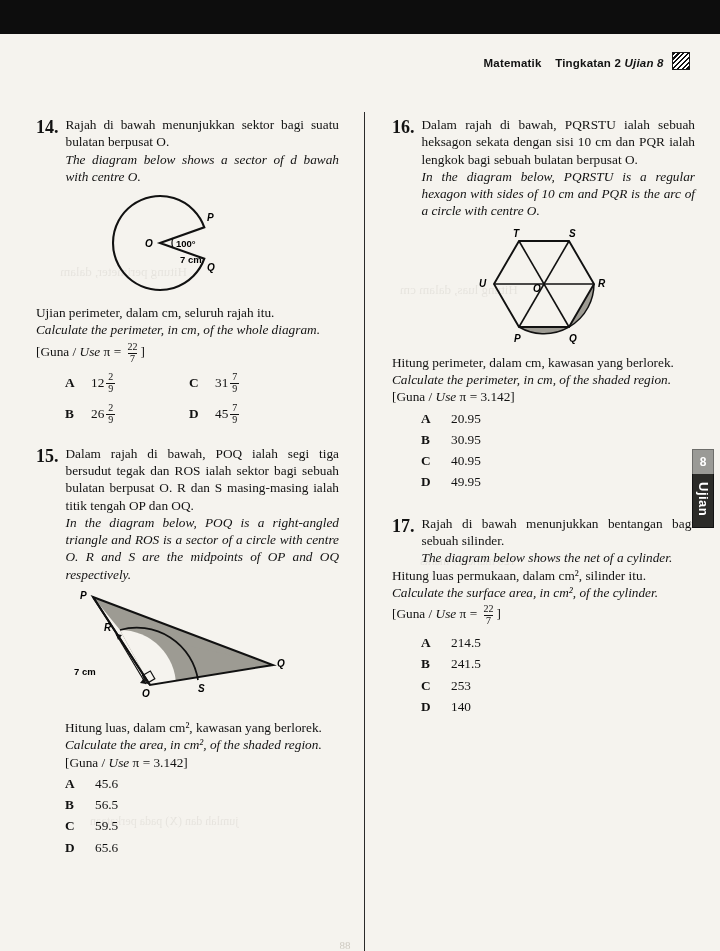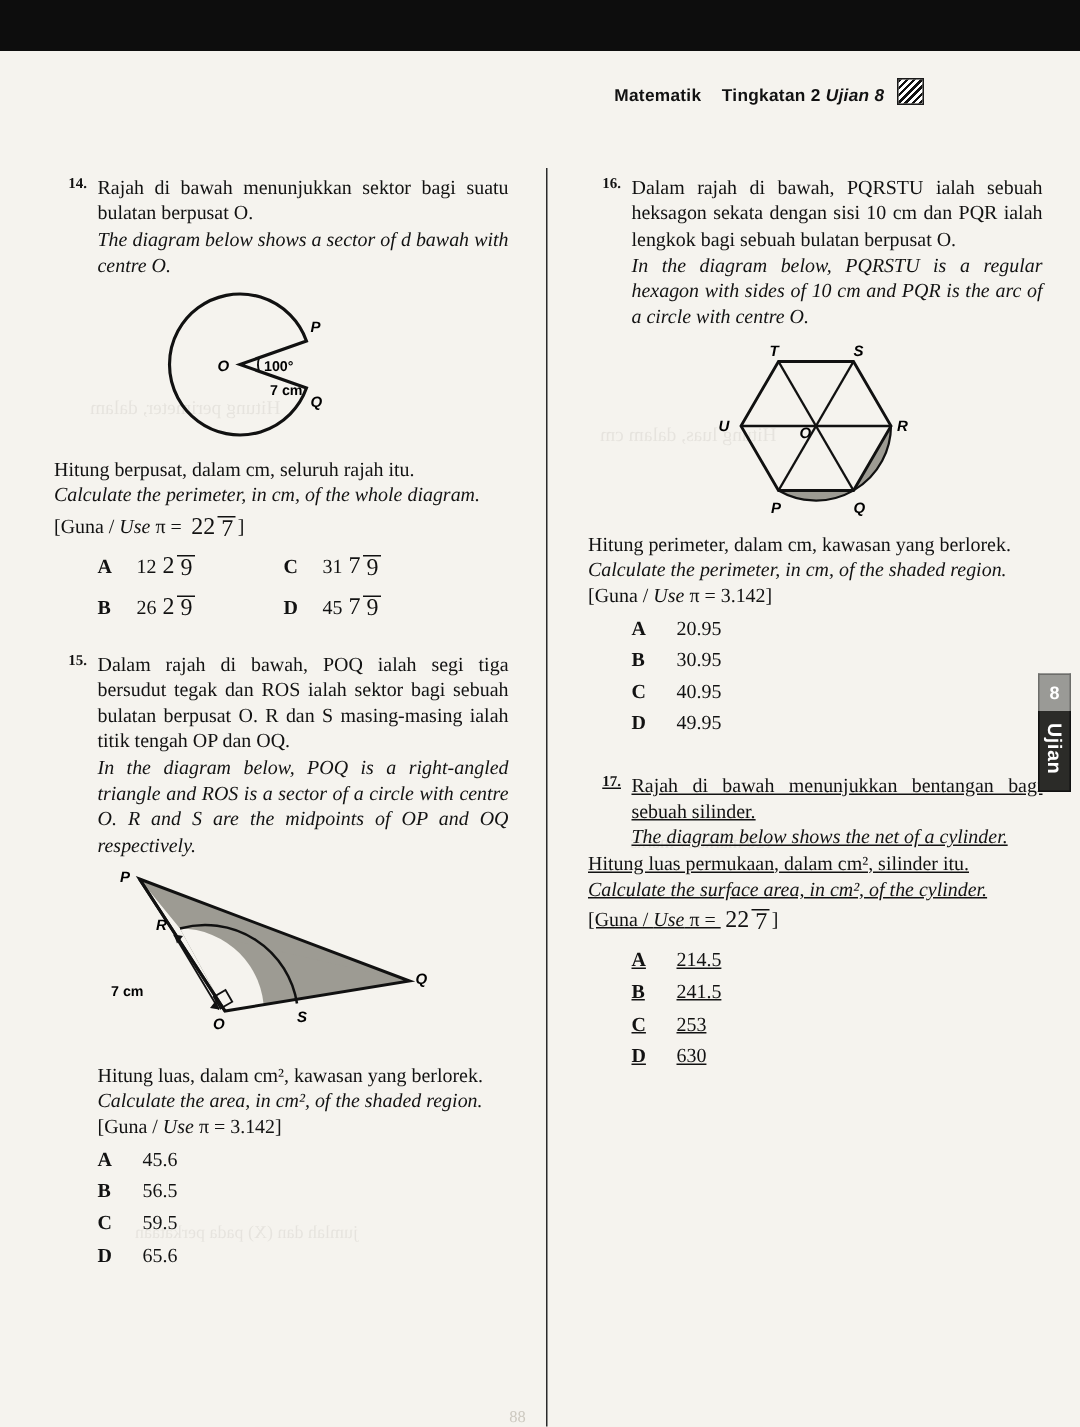--- a/index.html
+++ b/index.html
@@ -24,21 +24,21 @@
     position:absolute;left:0;top:34px;width:720px;height:917px;
     background:#f5f3ee;
   }
   
   .bleed{
     position:absolute;opacity:.10;color:#6a6358;
     font-family:"Liberation Serif",serif;pointer-events:none;
     transform:scaleX(-1);white-space:nowrap;
   }
   .header{
-    position:absolute;left:0;top:18px;width:616px;
+    position:absolute;left:0;top:18px;width:690px;
     text-align:right;
     font-family:"Liberation Sans", sans-serif;
     font-size:11.5px;font-weight:bold;
     letter-spacing:.2px;
   }
   .header .it{font-style:italic;font-weight:bold;}
   .hdr-icon{
     display:inline-block;vertical-align:-3px;margin-left:5px;
     width:16px;height:16px;border:1px solid #1a1a1a;
     background:
@@ -50,41 +50,41 @@
   }
   .col-left{left:36px;}
   .col-right{left:392px;}
   .divider{
     position:absolute;left:364px;top:78px;width:1px;height:855px;
     background:#2a2a2a;
   }
   .q{margin-bottom:6px;}
   .qhead{display:flex;gap:7px;align-items:flex-start;}
   .qnum{
-    font-weight:bold;font-size:10px;min-width:22px;text-align:right;
+    font-weight:bold;font-size:18px;min-width:22px;text-align:right;
     font-family:"Liberation Serif",serif;
   }
   .qbody{flex:1;}
   .ms{text-align:justify;}
   .en{font-style:italic;text-align:justify;}
   .i{font-style:italic;}
   .indent{margin-left:29px;margin-top:20px;}
   
   .opts{margin-left:29px;margin-top:4px;}
   .opt-row{display:flex;align-items:center;margin-bottom:3px;}
   .opt-cell{display:flex;align-items:center;width:124px;}
   .opt-let{font-weight:bold;width:26px;}
   .opt-val{}
   .opts-list .opt-row{margin-bottom:4px;}
   .opts-list .opt-let{width:30px;}
   
   .frac{
-    display:inline-flex;flex-direction:row;align-items:center;
+    display:inline-flex;flex-direction:column;align-items:center;
     vertical-align:middle;line-height:1;margin:0 1px;
-    font-size:16px;
+    font-size:10px;
   }
   .frac .num{padding:0 2px;}
   .frac .den{padding:0 2px;border-top:1.3px solid #111;margin-top:1px;}
   .mixed{display:inline-flex;align-items:center;}
   .whole{margin-right:1px;}
   
   .fig{display:flex;justify-content:center;margin:6px 0 8px;}
   .figl{display:flex;margin:4px 0 8px;}
   
   .sidetab{
@@ -155,21 +155,21 @@
 
           <path d="M 73 47 A 13 13 0 0 0 73 57" fill="none" stroke="#111" stroke-width="1.2"></path>
           <text class="lbl-t" x="45" y="56">O</text>
           <text class="lbl-t" x="107" y="30">P</text>
           <text class="lbl-t" x="107" y="80">Q</text>
           <text class="lbl-p" x="76" y="56">100°</text>
           <text class="lbl-p" x="80" y="72">7 cm</text>
         </svg>
       </div>
 
-      <div class="ms">Hitung berpusat, dalam cm, seluruh rajah itu.</div>
+      <div class="ms">Ujian perimeter, dalam cm, seluruh rajah itu.</div>
       <div class="en">Calculate the perimeter, in cm, of the whole diagram.</div>
       <div style="margin-top:3px;">
         <span>[Guna / </span><span class="i">Use</span><span> π = </span><span class="frac">
             <span class="num">22</span>
             <span class="den">7</span>
           </span><span>]</span>
       </div>
 
       <div class="opts" style="margin-top:8px;">
         <div class="opt-row">
@@ -337,21 +337,21 @@
           <span class="opt-let">C</span>
           <span class="opt-val">40.95</span>
         </div>
         <div class="opt-row">
           <span class="opt-let">D</span>
           <span class="opt-val">49.95</span>
         </div>
       </div>
     </div>
 
-    <div class="q" style="margin-top:24px;text-decoration:underline;">
+    <div class="q" style="margin-top:24px;">
       <div class="qhead">
         <div class="qnum">17.</div>
         <div class="qbody">
           <div class="ms">Rajah di bawah menunjukkan bentangan bagi sebuah silinder.</div>
           <div class="en">The diagram below shows the net of a cylinder.</div>
         </div>
       </div>
 
 
       <div class="ms">Hitung luas permukaan, dalam cm², silinder itu.</div>
@@ -371,21 +371,21 @@
         <div class="opt-row">
           <span class="opt-let">B</span>
           <span class="opt-val">241.5</span>
         </div>
         <div class="opt-row">
           <span class="opt-let">C</span>
           <span class="opt-val">253</span>
         </div>
         <div class="opt-row">
           <span class="opt-let">D</span>
-          <span class="opt-val">630</span>
+          <span class="opt-val">140</span>
         </div>
       </div>
     </div>
   </div>
 
   <div class="sidetab">
     <div class="num">8</div>
     <div class="lbl"><span>Ujian</span></div>
   </div>
 

